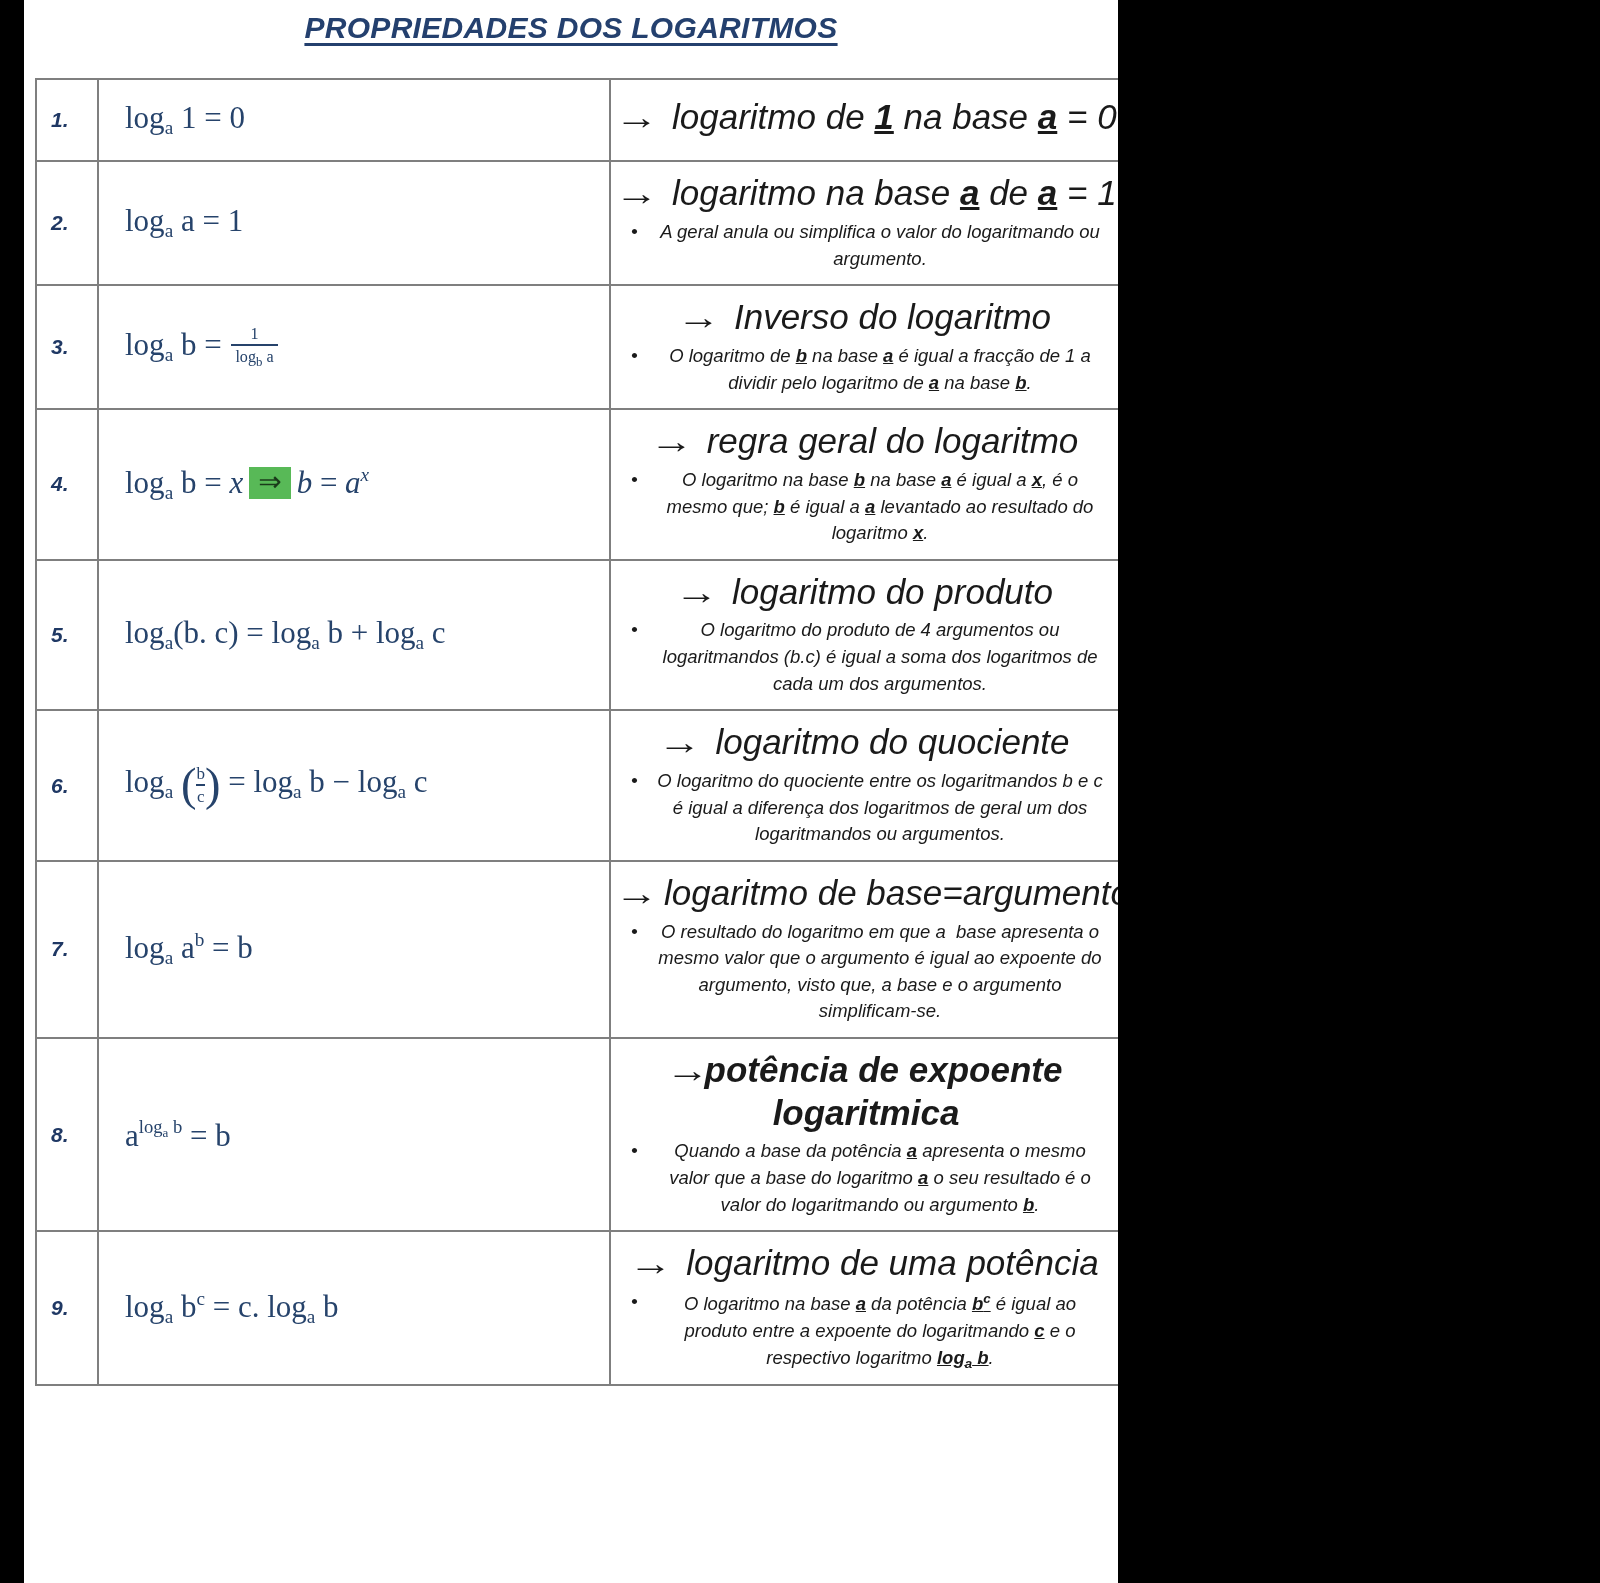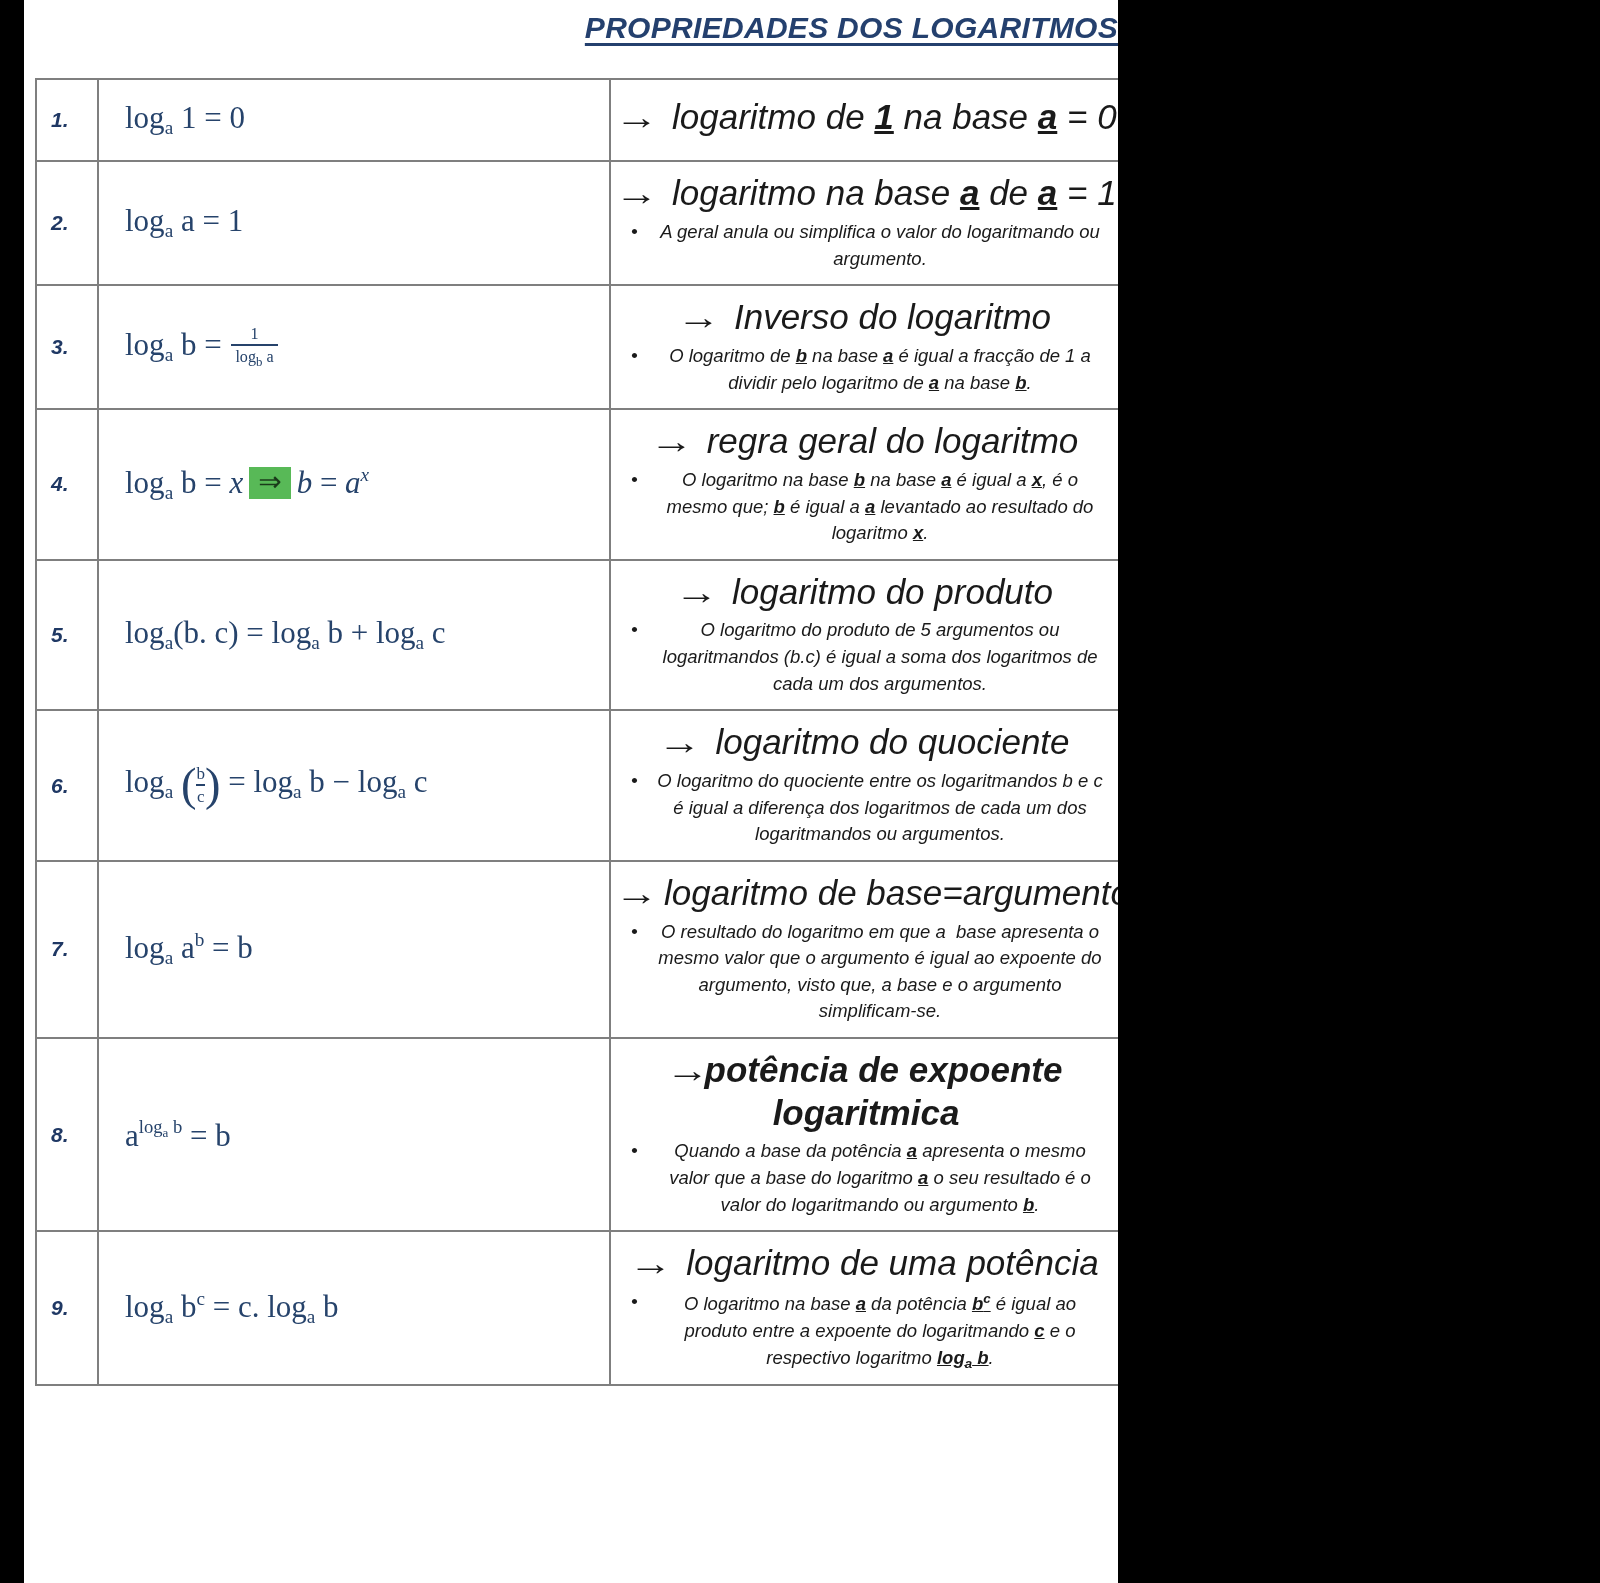--- a/index.html
+++ b/index.html
@@ -6,21 +6,21 @@
   body{
     width:1600px;height:1583px;position:relative;overflow:hidden;
     font-family:"Liberation Sans", sans-serif;
   }
   
   #page{
     position:absolute;left:24px;top:0;width:1094px;height:1583px;
     background:#ffffff;overflow:hidden;
   }
   #title-wrap{
-    height:56px;display:flex;align-items:center;justify-content:flex-end;
+    height:56px;display:flex;align-items:center;justify-content:center;
   }
   #doc-title{
     font-family:"Liberation Sans", sans-serif;
     font-size:30px;font-weight:bold;font-style:italic;
     color:#24406e;letter-spacing:.3px;
     text-decoration:underline;text-underline-offset:5px;
     text-decoration-thickness:3px;
     white-space:nowrap;
   }
   table.props{
@@ -181,38 +181,38 @@
         <div class="numcell">5.</div>
       </td>
       <td class="c-formula">
         <div class="formula">
           log<span class="sub">a</span>(b. c) = log<span class="sub">a</span>&nbsp;b + log<span class="sub">a</span>&nbsp;c
         </div>
       </td>
       <td class="c-desc">
         <div class="desc">
           <span class="head"><span class="arr">→</span>logaritmo do produto</span>
-          <span class="bullet">O logaritmo do produto de 5 argumentos ou logaritmandos (b.c) é igual a soma dos logaritmos de cada um dos argumentos.</span>
+          <span class="bullet">O logaritmo do produto de 4 argumentos ou logaritmandos (b.c) é igual a soma dos logaritmos de cada um dos argumentos.</span>
         </div>
       </td>
     </tr>
 
     <tr>
       <td class="c-num">
         <div class="numcell">6.</div>
       </td>
       <td class="c-formula">
         <div class="formula">
           log<span class="sub">a</span>&nbsp;<span class="paren">(</span><span class="pfrac"><span class="num">b</span><span class="bar"></span><span class="den">c</span></span><span class="paren">)</span> = log<span class="sub">a</span>&nbsp;b − log<span class="sub">a</span>&nbsp;c
         </div>
       </td>
       <td class="c-desc">
         <div class="desc">
           <span class="head"><span class="arr">→</span>logaritmo do quociente</span>
-          <span class="bullet">O logaritmo do quociente entre os logaritmandos b e c é igual a diferença dos logaritmos de cada um dos logaritmandos ou argumentos.</span>
+          <span class="bullet">O logaritmo do quociente entre os logaritmandos b e c é igual a diferença dos logaritmos de geral um dos logaritmandos ou argumentos.</span>
         </div>
       </td>
     </tr>
 
     <tr>
       <td class="c-num">
         <div class="numcell">7.</div>
       </td>
       <td class="c-formula">
         <div class="formula">

